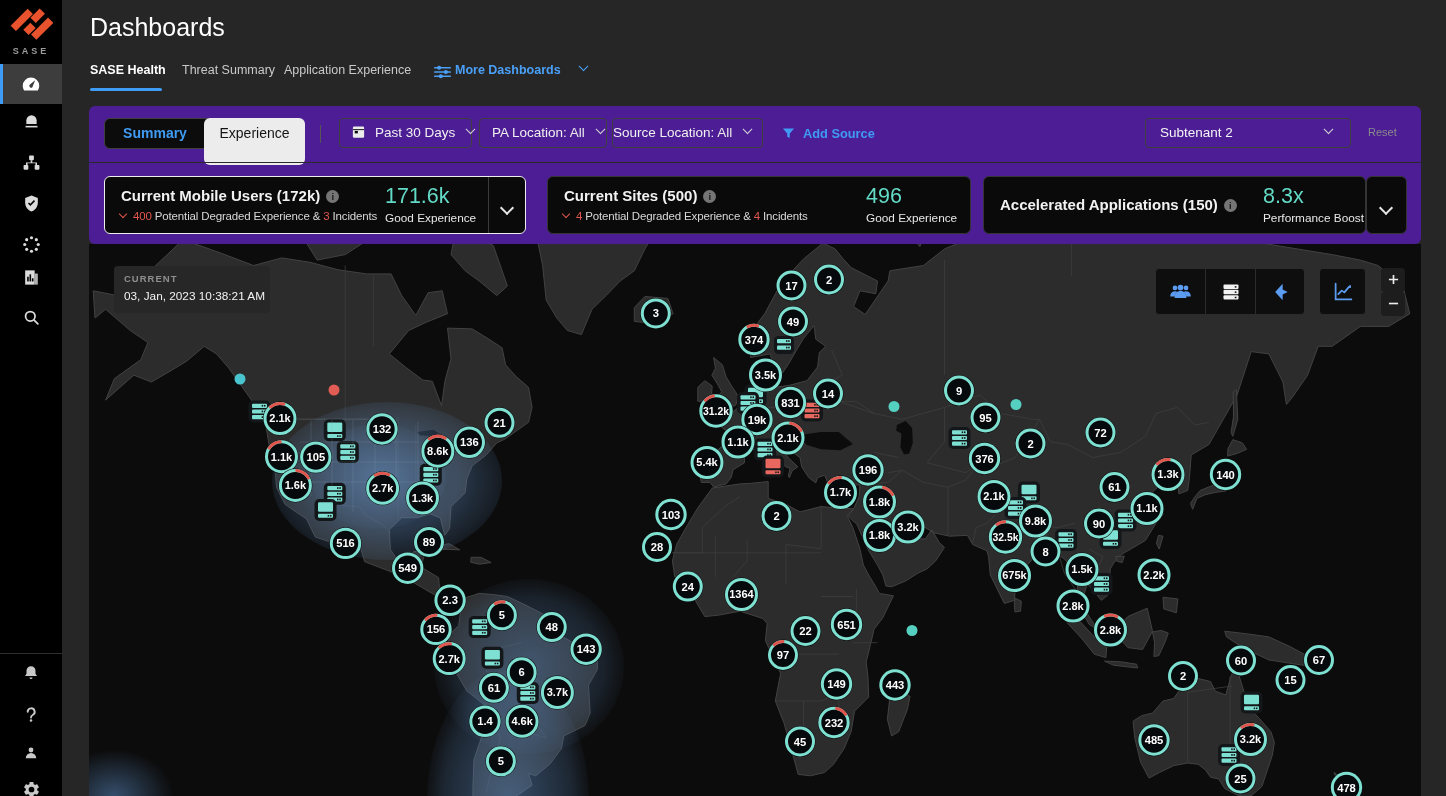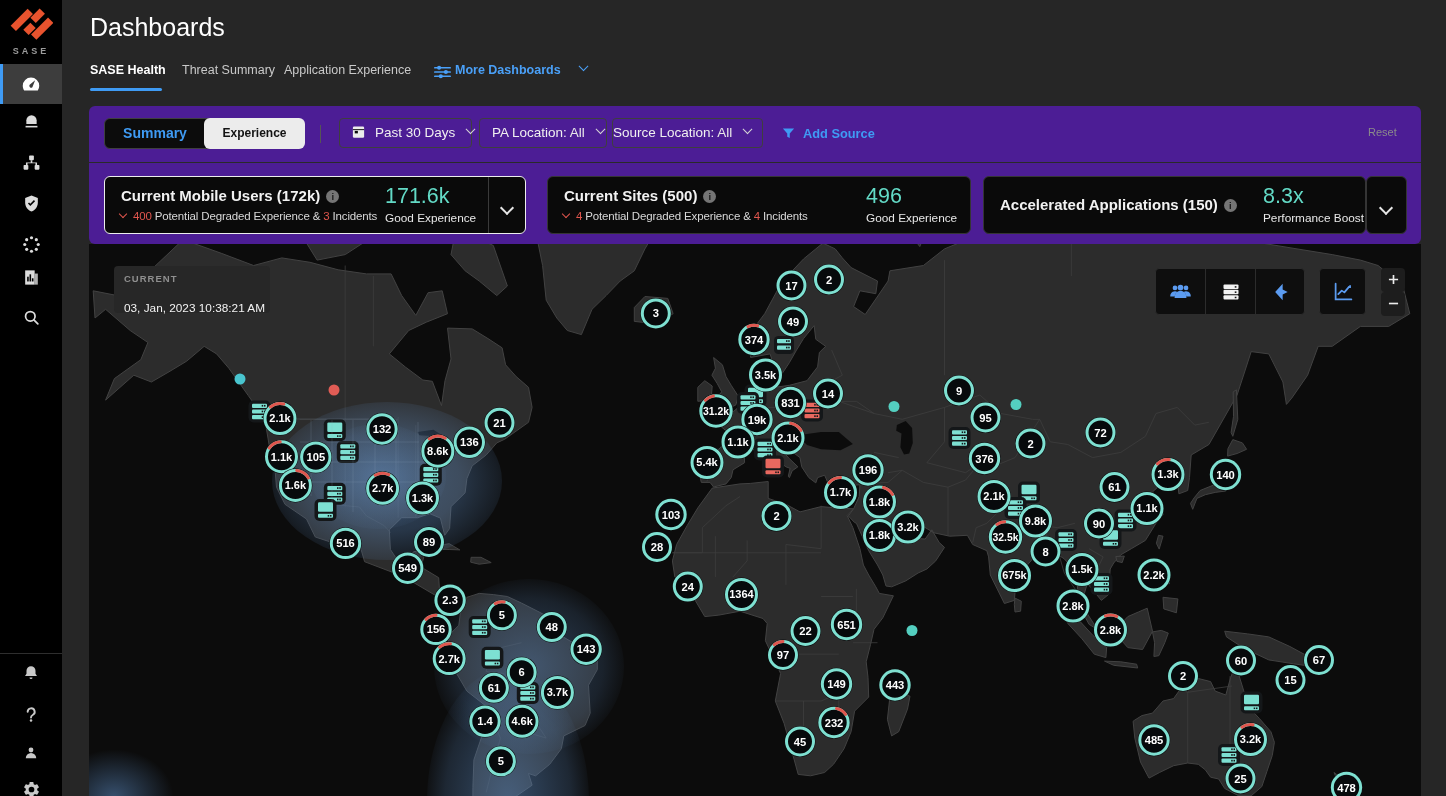--- a/index.html
+++ b/index.html
@@ -13,21 +13,21 @@
 .hdr{position:absolute;left:90px;top:13px;color:#fff;font-size:25px;font-weight:400}
 .tabs{position:absolute;left:0;top:63px;font-size:12.5px;height:20px}
 .tab{position:absolute;top:0;color:#c9c9c9;white-space:nowrap}
 .tab.act{color:#fff;font-weight:bold}
 .tabu{position:absolute;left:90px;top:88px;width:72px;height:3px;background:#3f9bf4;border-radius:2px}
 .more{position:absolute;top:0;color:#4aa0f8;font-weight:bold;white-space:nowrap;font-size:12.5px}
 .panel{position:absolute;left:89px;top:106px;width:1332px;height:138px;background:#4c1d95;border-radius:6px}
 .fdiv{position:absolute;left:0;top:56px;width:1332px;border-top:1px solid #2a2a2a}
 .toggle{position:absolute;left:15px;top:12px;width:199px;height:31px;border:1px solid #3f3f3f;border-radius:6px;background:#0c0c0c}
 .tsum{position:absolute;left:0;top:0;width:100px;height:29px;line-height:29px;text-align:center;color:#3f9bf4;font-size:14px;font-weight:bold}
-.texp{position:absolute;left:99px;top:-1px;width:101px;height:31px;line-height:31px;text-align:center;background:#ececec;color:#141414;font-size:12px;font-weight:bold;border-radius:6px}
+.texp{position:absolute;left:99px;top:-1px;width:101px;height:47px;line-height:31px;text-align:center;background:#ececec;color:#141414;font-size:14px;font-weight:normal;border-radius:6px}
 .vsep{position:absolute;left:231px;top:19px;height:18px;border-left:1px solid #555}
 .fbox{position:absolute;top:12px;height:30px;border:1px solid #3f3f3f;border-radius:4px;color:#f0f0f0;font-size:13.5px;line-height:28px;white-space:nowrap}
 .fbox b{font-weight:normal}
 .fbox .lt{font-weight:400;color:#e8e8e8}
 .chev{display:inline-block;width:7px;height:7px;border-right:1.8px solid #d6d6d6;border-bottom:1.8px solid #d6d6d6;transform:rotate(45deg) translate(-3px,-3px);margin-left:12px}
 .addf{position:absolute;left:714px;top:20px;color:#3f9bf4;font-size:12.8px;font-weight:bold}
 .reset{position:absolute;left:1279px;top:20px;color:#8b8b8b;font-size:11px}
 .card{position:absolute;top:70px;height:58px;background:#0a0a0a;border:1px solid #353535;border-radius:6px;color:#fff}
 .card.sel{border:1.5px solid #ededed}
 .ctitle{position:absolute;left:16px;top:10px;font-size:15px;font-weight:bold;color:#f2f2f2;white-space:nowrap}
@@ -36,21 +36,21 @@
 .cval{position:absolute;top:7px;font-size:21.5px;color:#63dac6;white-space:nowrap}
 .cgood{position:absolute;top:34px;font-size:11.8px;color:#e8e8e8;white-space:nowrap}
 .info{display:inline-block;width:13px;height:13px;border-radius:50%;background:#757575;color:#1a1a1a;font-size:9.5px;line-height:13px;text-align:center;font-weight:bold;vertical-align:1px;margin-left:6px}
 .rchev{display:inline-block;width:6px;height:6px;border-right:1.8px solid #e0564e;border-bottom:1.8px solid #e0564e;transform:rotate(45deg);vertical-align:3px;margin-right:7px}
 .cdiv{position:absolute;top:0;height:56px;border-left:1px solid #3a3a3a}
 .bchev{display:inline-block;width:10px;height:10px;border-right:2.4px solid #e6e6e6;border-bottom:2.4px solid #e6e6e6;transform:rotate(45deg)}
 .map{position:absolute;left:89px;top:244px;width:1332px;height:552px;background:#0c0c0c;overflow:hidden}
 .glow{position:absolute;border-radius:50%}
 .tip{position:absolute;left:25px;top:22px;width:156px;height:47px;background:#272727;border-radius:4px;padding:7px 0 0 10px}
 .tip .t1{color:#8f8f8f;font-size:9.5px;font-weight:bold;letter-spacing:1px}
-.tip .t2{color:#f2f2f2;font-size:11.8px;margin-top:17px;white-space:nowrap}
+.tip .t2{color:#f2f2f2;font-size:11.8px;margin-top:5px;white-space:nowrap}
 .mctl{position:absolute;top:24px;height:47px;background:#0e0e0e;border:1px solid #2c2c2c;border-radius:4px}
 .mbtn{position:absolute;top:0;width:50px;height:45px;display:flex;align-items:center;justify-content:center}
 .zbtn{position:absolute;left:1292px;width:24px;height:24px;background:#1d1d1d;border-radius:4px;color:#ececec;text-align:center;line-height:22px;font-size:17px;font-weight:bold}
 </style></head>
 <body>
 
 <div class="sidebar">
   <svg class="logo" viewBox="0 0 44 34">
     <g fill="#e8532e">
       <rect x="0.8" y="9.15" width="24" height="7.5" transform="rotate(-45 12.8 12.9)"></rect>
@@ -156,20 +156,21 @@
         <path d="M5 4h14a2 2 0 0 1 2 2v14a2 2 0 0 1-2 2H5a2 2 0 0 1-2-2V6a2 2 0 0 1 2-2z"></path>
         <path d="M3 9h18" stroke="#0a0a0a" stroke-width="1.5"></path>
         <rect x="6" y="11" width="5" height="4" fill="#0a0a0a"></rect>
       </svg><b>Past 30 Days</b><span class="chev"></span></div>
   <div class="fbox" style="left:390px;width:128px;padding-left:12px"><b>PA Location:</b> <span class="lt">All</span><span class="chev"></span></div>
   <div class="fbox" style="left:523px;width:151px;padding-left:0"><b>Source Location:</b> <span class="lt">All</span><span class="chev"></span></div>
   <svg width="15" height="15" viewBox="0 0 24 24" style="position:absolute;left:692px;top:20px" fill="#3f9bf4">
       <path d="M3 4h18l-7 8v7l-4-2v-5z"></path>
     </svg>
   <div class="addf">Add Source</div>
+  <div class="fbox" style="left:1056px;width:206px;padding-left:14px"><span class="lt" style="color:#f5f5f5">Subtenant 2</span><span class="chev" style="position:absolute;right:18px;top:11px"></span></div>
   <div class="reset">Reset</div>
   <div class="fdiv"></div>
 
   <div class="card sel" style="left:15px;width:422px">
     <div class="ctitle">Current Mobile Users (172k)<span class="info">i</span></div>
     <div class="csub"><span class="rchev"></span><span class="r">400</span> Potential Degraded Experience &amp; <span class="r">3</span> Incidents</div>
     <div class="cval" style="left:280px">171.6k</div>
     <div class="cgood" style="left:280px">Good Experience</div>
     <div class="cdiv" style="left:383px"></div>
     <div style="position:absolute;left:397px;top:22px"><span class="bchev"></span></div>

